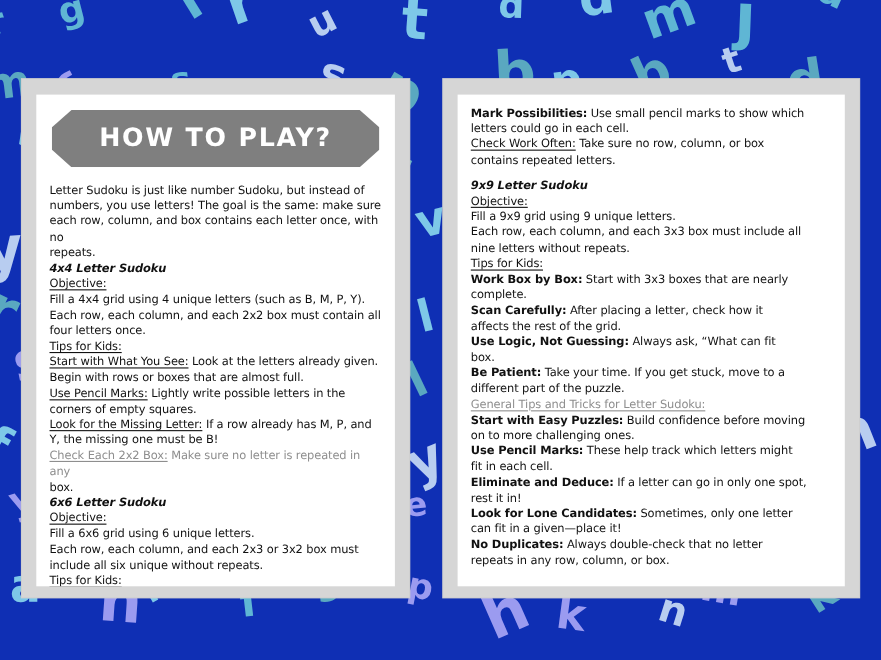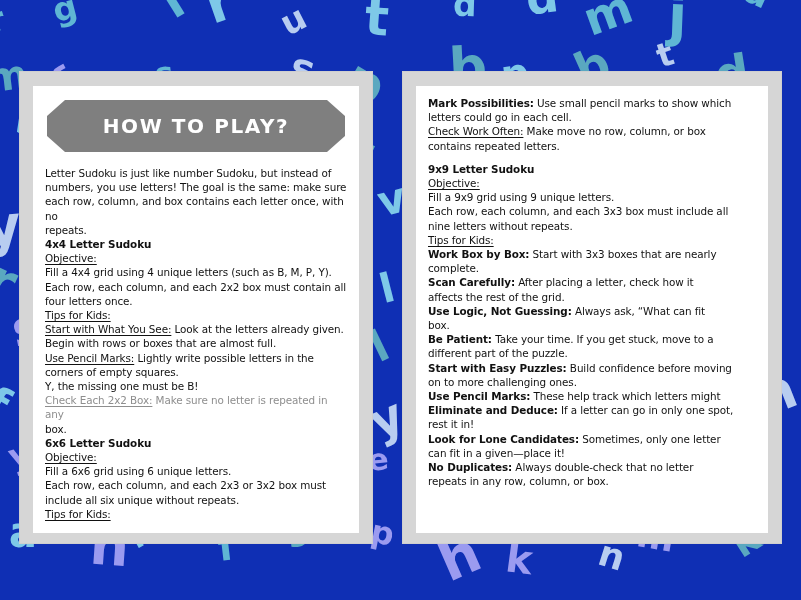--- a/index.html
+++ b/index.html
@@ -63,37 +63,37 @@
     clip-path: polygon(
       18px 0, calc(100% - 18px) 0,
       100% 16px, 100% calc(100% - 16px),
       calc(100% - 18px) 100%, 18px 100%,
       0 calc(100% - 16px), 0 16px);
   }
   .banner-title {
     color: #ffffff;
     font-family: "DejaVu Sans", sans-serif;
     font-weight: 700;
-    font-size: 20px;
+    font-size: 23px;
     letter-spacing: 1.6px;
     text-align: center;
   }
 
   
   .body-text {
     font-family: "DejaVu Sans", sans-serif;
     font-size: 10.4px;
     line-height: 14.2px;
     color: #111111;
     letter-spacing: -0.1px;
   }
   .ln { display: block; }
   .lbl-bold { font-weight: 700; }
   .lbl-ul   { text-decoration: underline; text-underline-offset: 1.5px; }
-  .head-bold{ font-weight: 700; }
+  .head-bold{ font-weight: 700; font-style: italic; }
   .faded    { color: #8e8e8e; }
   .gap      { display: block; height: 9px; }
 </style>
 </head>
 <body>
 
 <div id="bg-pattern">
     <span class="bg-letter" style="color: rgb(95, 182, 212); font-size: 32px; left: -11px; top: 6px; transform: rotate(-18.6deg);">r</span>
     <span class="bg-letter" style="color: rgb(95, 182, 212); font-size: 33px; left: 53px; top: -6px; transform: rotate(-14.4deg);">g</span>
     <span class="bg-letter" style="color: rgb(95, 182, 212); font-size: 48px; left: 164px; top: -20px; transform: rotate(-31.8deg);">l</span>
@@ -210,58 +210,61 @@
         <span class="ln head-bold">4x4 Letter Sudoku</span>
         <span class="ln lbl-ul">Objective:</span>
         <span class="ln">Fill a 4x4 grid using 4 unique letters (such as B, M, P, Y).</span>
         <span class="ln">Each row, each column, and each 2x2 box must contain all</span>
         <span class="ln">four letters once.</span>
         <span class="ln lbl-ul">Tips for Kids:</span>
         <span class="ln"><span class="lbl-ul">Start with What You See:</span><span> Look at the letters already given.</span></span>
         <span class="ln">Begin with rows or boxes that are almost full.</span>
         <span class="ln"><span class="lbl-ul">Use Pencil Marks:</span><span> Lightly write possible letters in the</span></span>
         <span class="ln">corners of empty squares.</span>
+        <span class="ln"><span class="lbl-ul">Look for the Missing Letter:</span><span> If a row already has M, P, and</span></span>
         <span class="ln">Y, the missing one must be B!</span>
         <span class="ln faded"><span class="lbl-ul faded">Check Each 2x2 Box:</span><span> Make sure no letter is repeated in any</span></span>
         <span class="ln">box.</span>
         <span class="ln head-bold">6x6 Letter Sudoku</span>
         <span class="ln lbl-ul">Objective:</span>
         <span class="ln">Fill a 6x6 grid using 6 unique letters.</span>
         <span class="ln">Each row, each column, and each 2x3 or 3x2 box must</span>
         <span class="ln">include all six unique without repeats.</span>
         <span class="ln lbl-ul">Tips for Kids:</span>
       </div>
   </div>
 </div>
 
 <div class="page" id="page-right">
   <div class="page-inner">
     <div class="body-text" id="right-body">
         <span class="ln"><span class="lbl-bold">Mark Possibilities:</span><span> Use small pencil marks to show which</span></span>
         <span class="ln">letters could go in each cell.</span>
-        <span class="ln"><span class="lbl-ul">Check Work Often:</span><span> Make move no row, column, or box</span></span>
+        <span class="ln"><span class="lbl-ul">Check Work Often:</span><span> Take sure no row, column, or box</span></span>
         <span class="ln">contains repeated letters.</span>
         <span class="gap"></span>
         <span class="ln head-bold">9x9 Letter Sudoku</span>
         <span class="ln lbl-ul">Objective:</span>
         <span class="ln">Fill a 9x9 grid using 9 unique letters.</span>
         <span class="ln">Each row, each column, and each 3x3 box must include all</span>
         <span class="ln">nine letters without repeats.</span>
         <span class="ln lbl-ul">Tips for Kids:</span>
         <span class="ln"><span class="lbl-bold">Work Box by Box:</span><span> Start with 3x3 boxes that are nearly</span></span>
         <span class="ln">complete.</span>
         <span class="ln"><span class="lbl-bold">Scan Carefully:</span><span> After placing a letter, check how it</span></span>
         <span class="ln">affects the rest of the grid.</span>
         <span class="ln"><span class="lbl-bold">Use Logic, Not Guessing:</span><span> Always ask, “What can fit</span></span>
         <span class="ln">box.</span>
         <span class="ln"><span class="lbl-bold">Be Patient:</span><span> Take your time. If you get stuck, move to a</span></span>
         <span class="ln">different part of the puzzle.</span>
+        <span class="ln lbl-ul faded">General Tips and Tricks for Letter Sudoku:</span>
         <span class="ln"><span class="lbl-bold">Start with Easy Puzzles:</span><span> Build confidence before moving</span></span>
         <span class="ln">on to more challenging ones.</span>
         <span class="ln"><span class="lbl-bold">Use Pencil Marks:</span><span> These help track which letters might</span></span>
+        <span class="ln">fit in each cell.</span>
         <span class="ln"><span class="lbl-bold">Eliminate and Deduce:</span><span> If a letter can go in only one spot,</span></span>
         <span class="ln">rest it in!</span>
         <span class="ln"><span class="lbl-bold">Look for Lone Candidates:</span><span> Sometimes, only one letter</span></span>
         <span class="ln">can fit in a given—place it!</span>
         <span class="ln"><span class="lbl-bold">No Duplicates:</span><span> Always double-check that no letter</span></span>
         <span class="ln">repeats in any row, column, or box.</span>
       </div>
   </div>
 </div>
 

